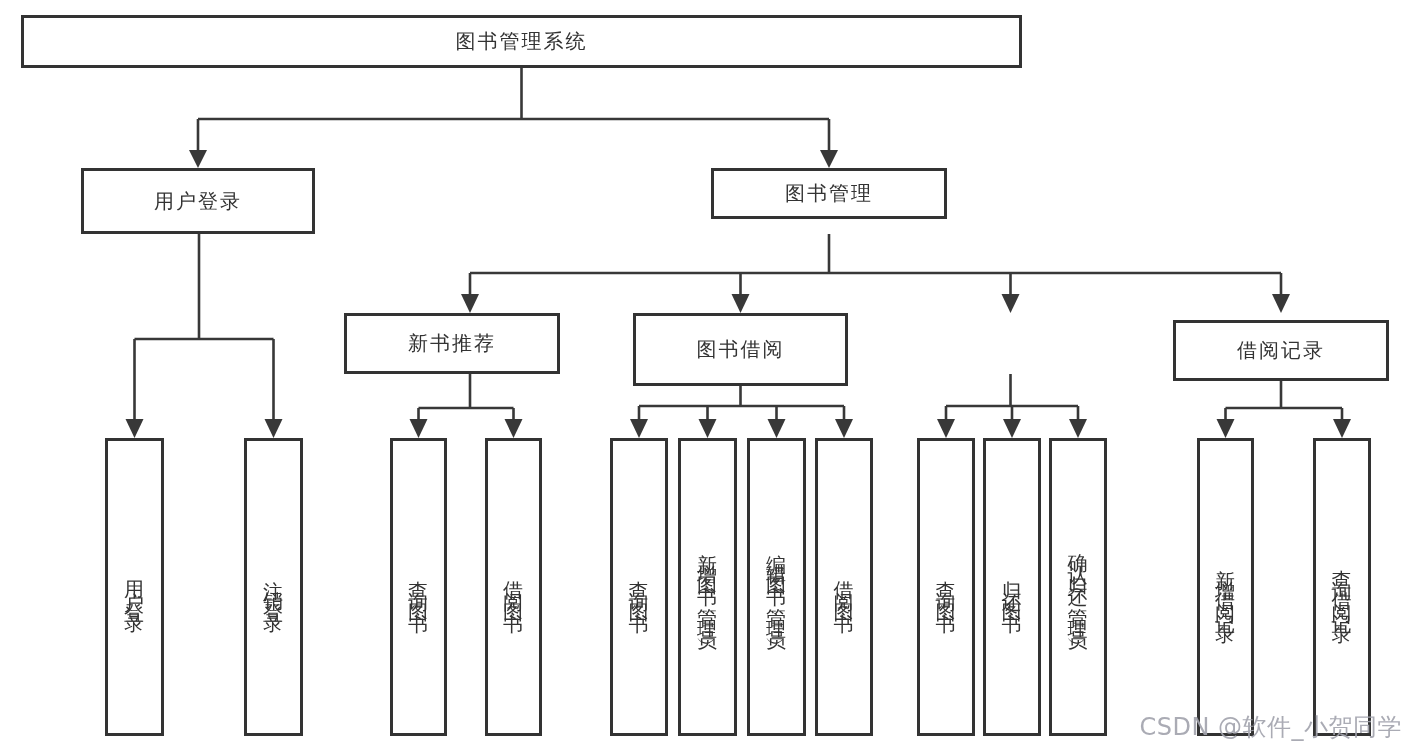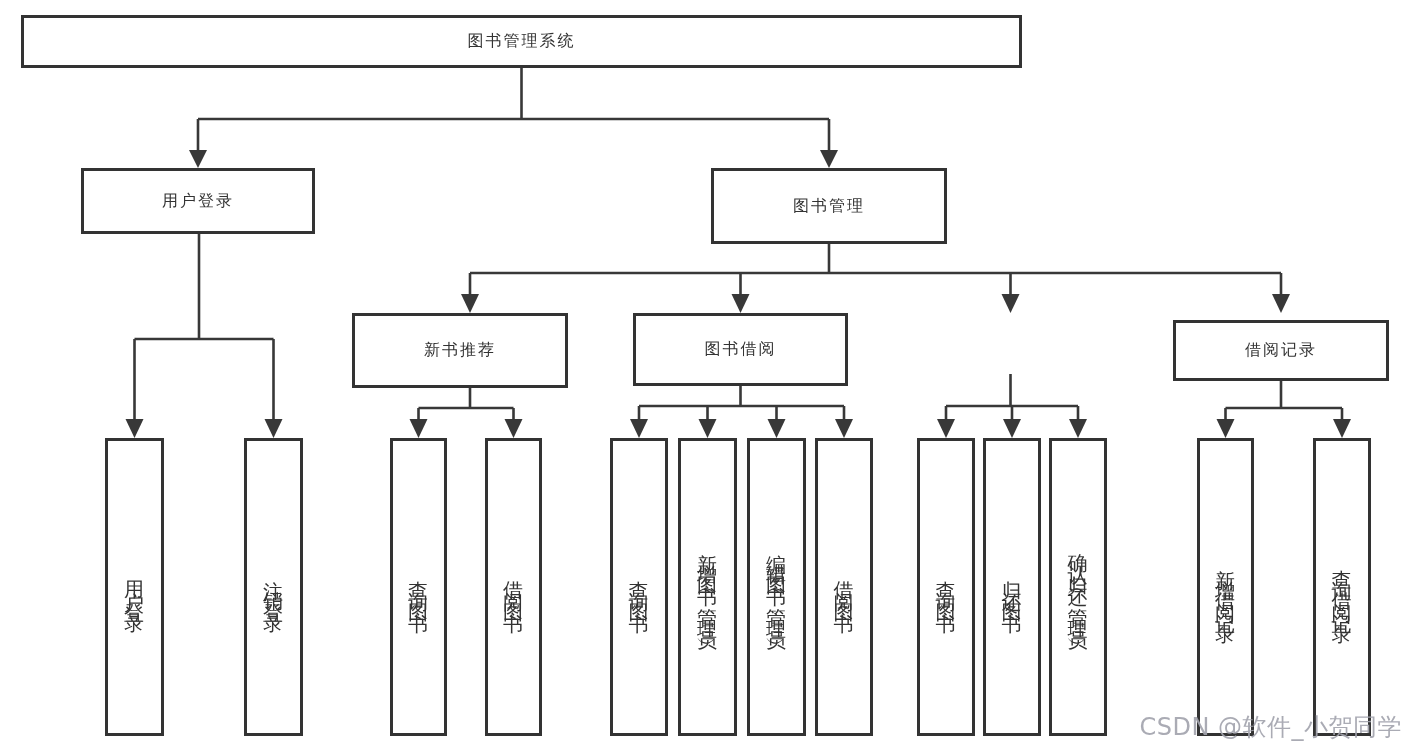--- a/index.html
+++ b/index.html
@@ -17,21 +17,21 @@
   }
   .connectors{position:absolute;left:0;top:0;width:1405px;height:747px;z-index:1;}
   .connectors path{stroke:var(--line);stroke-width:2.6;fill:none;}
   .connectors polygon{fill:var(--line);stroke:none;}
   .box{
     position:absolute;box-sizing:border-box;background:#fff;
     border:3px solid var(--box-border);
     display:flex;align-items:center;justify-content:center;
     color:var(--text);z-index:2;
   }
-  .hlabel{font-size:16px;letter-spacing:2px;white-space:nowrap;}
+  .hlabel{font-size:20px;letter-spacing:2px;white-space:nowrap;}
   .vbox{
     writing-mode:vertical-rl;text-orientation:mixed;
   }
   .vlabel{font-size:20px;letter-spacing:11px;line-height:1;}
   .watermark{
     position:absolute;right:3px;bottom:4px;z-index:5;
     font-size:24px;color:var(--watermark-text);opacity:.92;
     letter-spacing:.5px;white-space:nowrap;
   }
 </style>
@@ -76,25 +76,25 @@
     <polygon points="1333,419 1351,419 1342,438"></polygon>
   </svg>
 
   <div class="box" style="left:21px;top:15px;width:1001px;height:53px;">
     <span class="hlabel">图书管理系统</span>
   </div>
 
   <div class="box" style="left:81px;top:168px;width:234px;height:66px;">
     <span class="hlabel">用户登录</span>
   </div>
-  <div class="box" style="left:711px;top:168px;width:236px;height:76px;">
+  <div class="box" style="left:711px;top:168px;width:236px;height:51px;">
     <span class="hlabel">图书管理</span>
   </div>
 
-  <div class="box" style="left:352px;top:313px;width:216px;height:75px;">
+  <div class="box" style="left:344px;top:313px;width:216px;height:61px;">
     <span class="hlabel">新书推荐</span>
   </div>
   <div class="box" style="left:633px;top:313px;width:215px;height:73px;">
     <span class="hlabel">图书借阅</span>
   </div>
   <div class="box" style="left:1173px;top:313px;width:216px;height:61px;margin-top:7px;">
     <span class="hlabel">借阅记录</span>
   </div>
 
   <div class="box vbox" style="left:105px;top:438px;width:59px;height:298px;">

